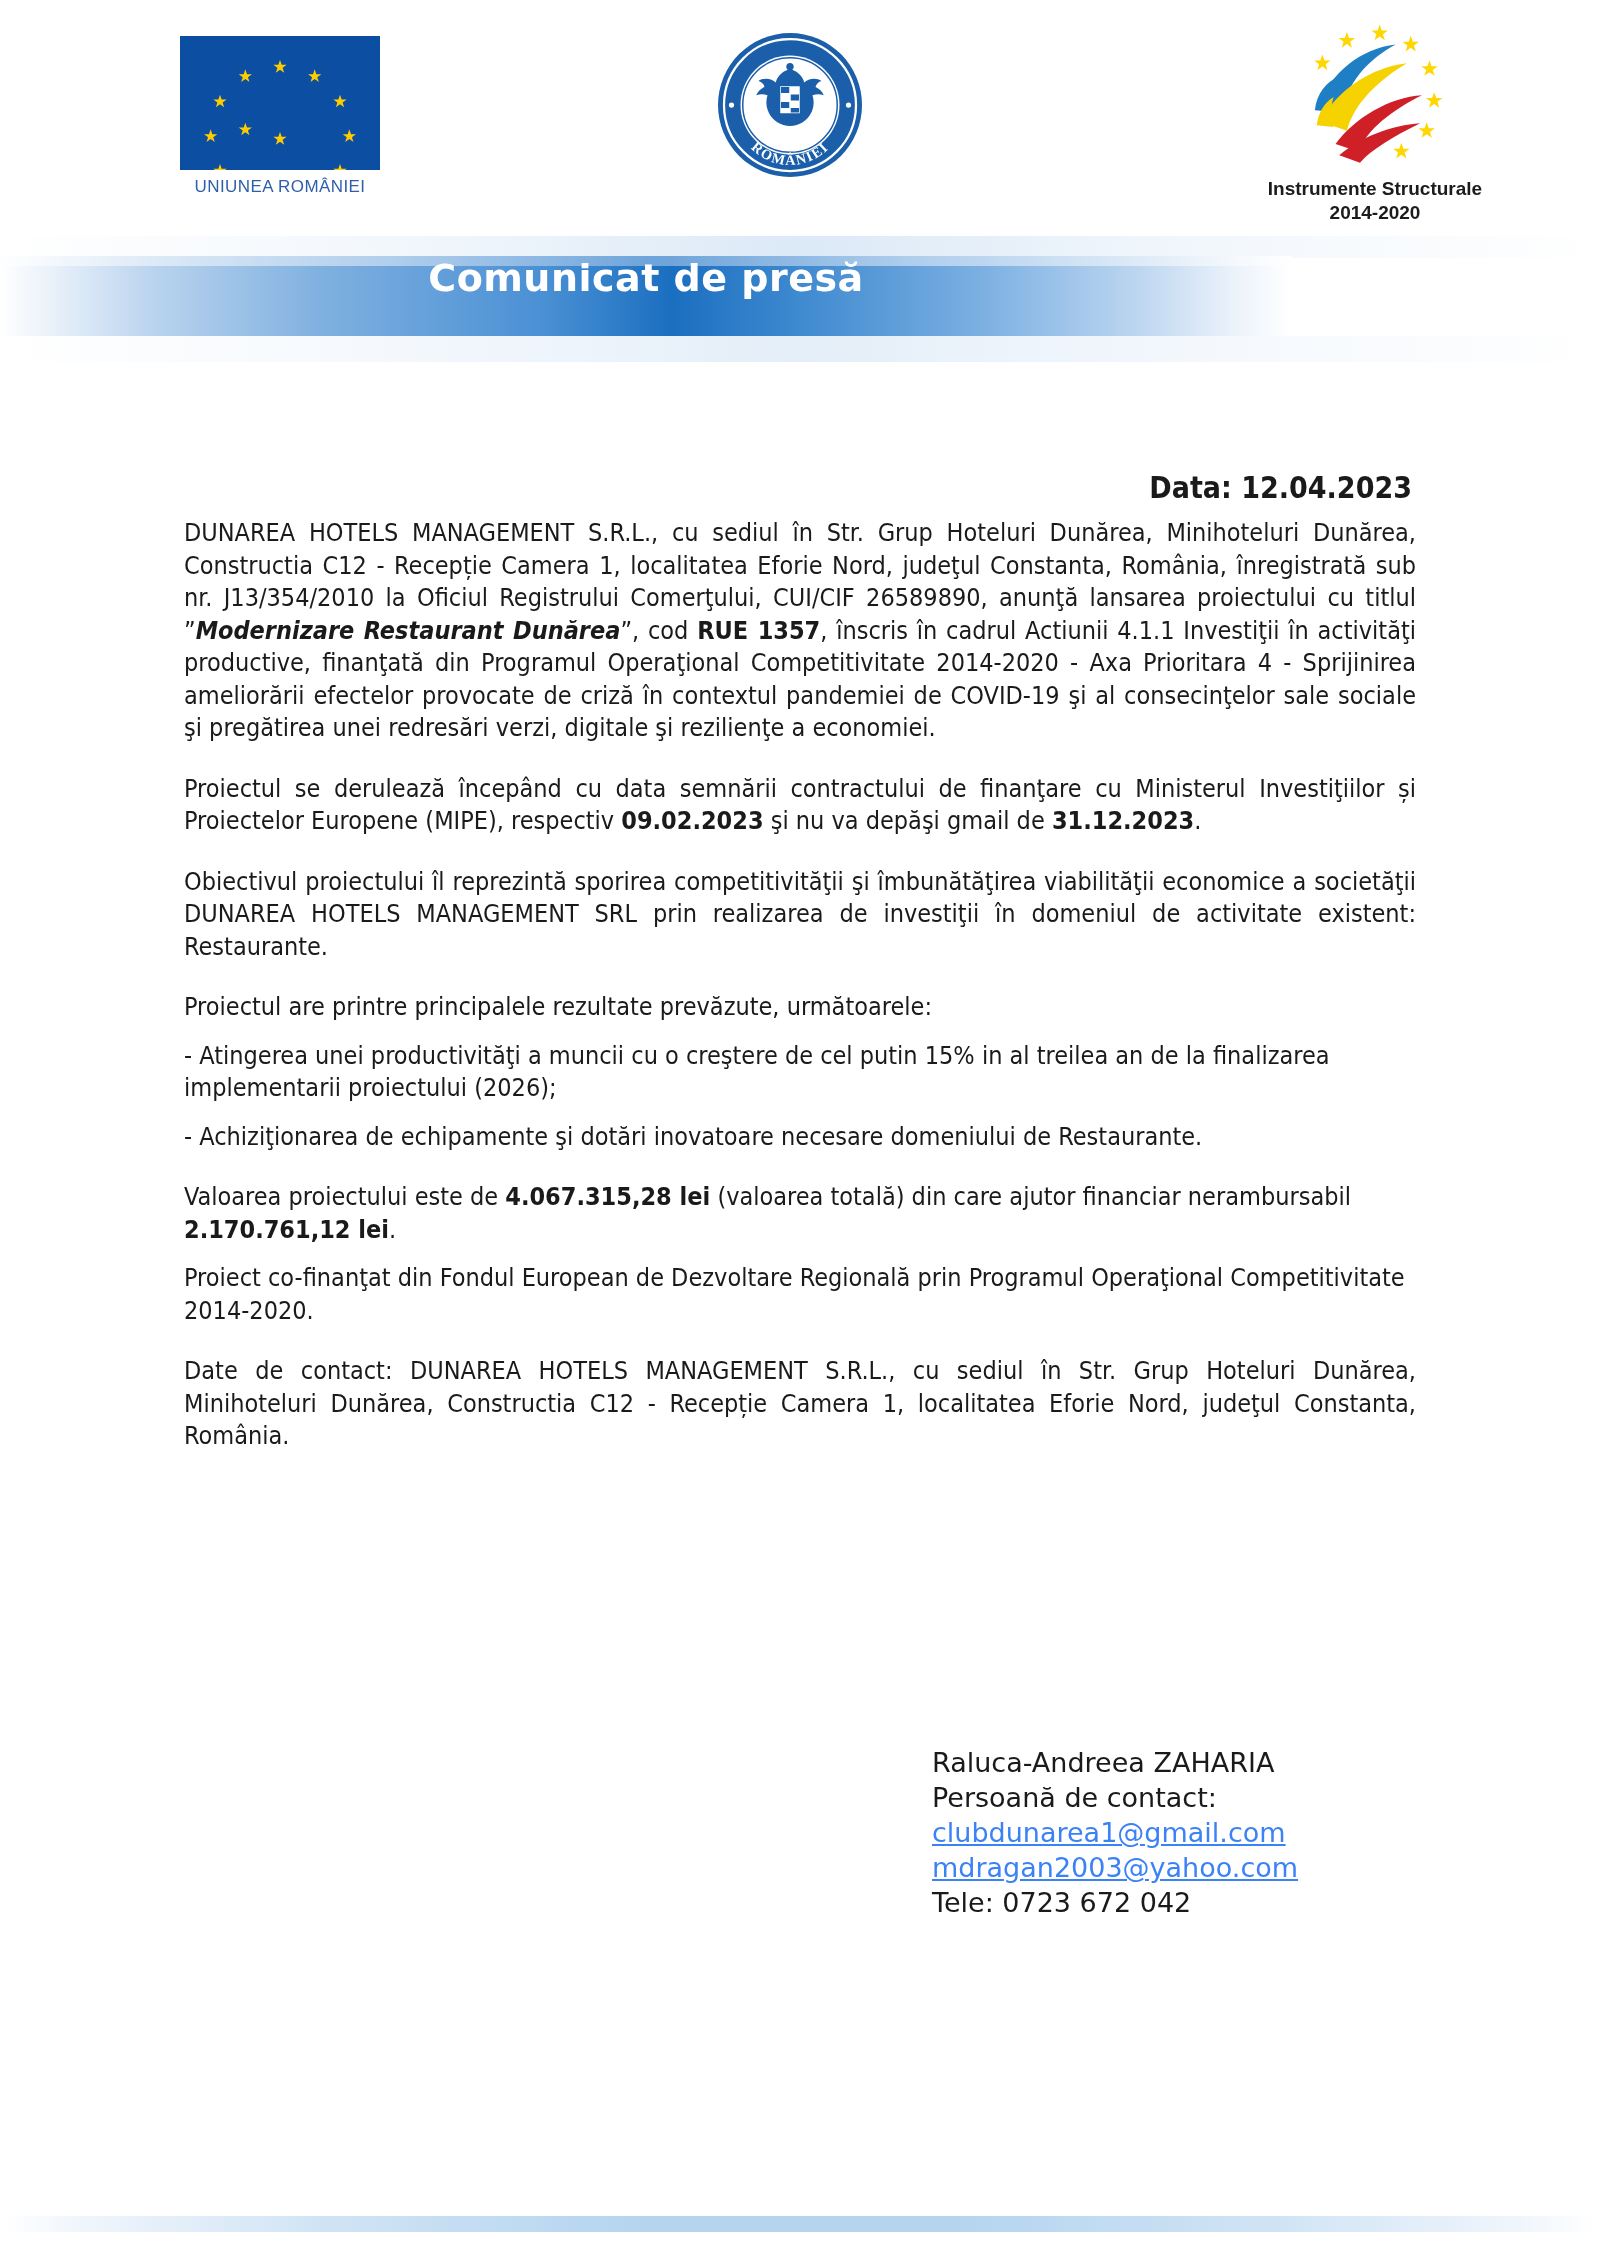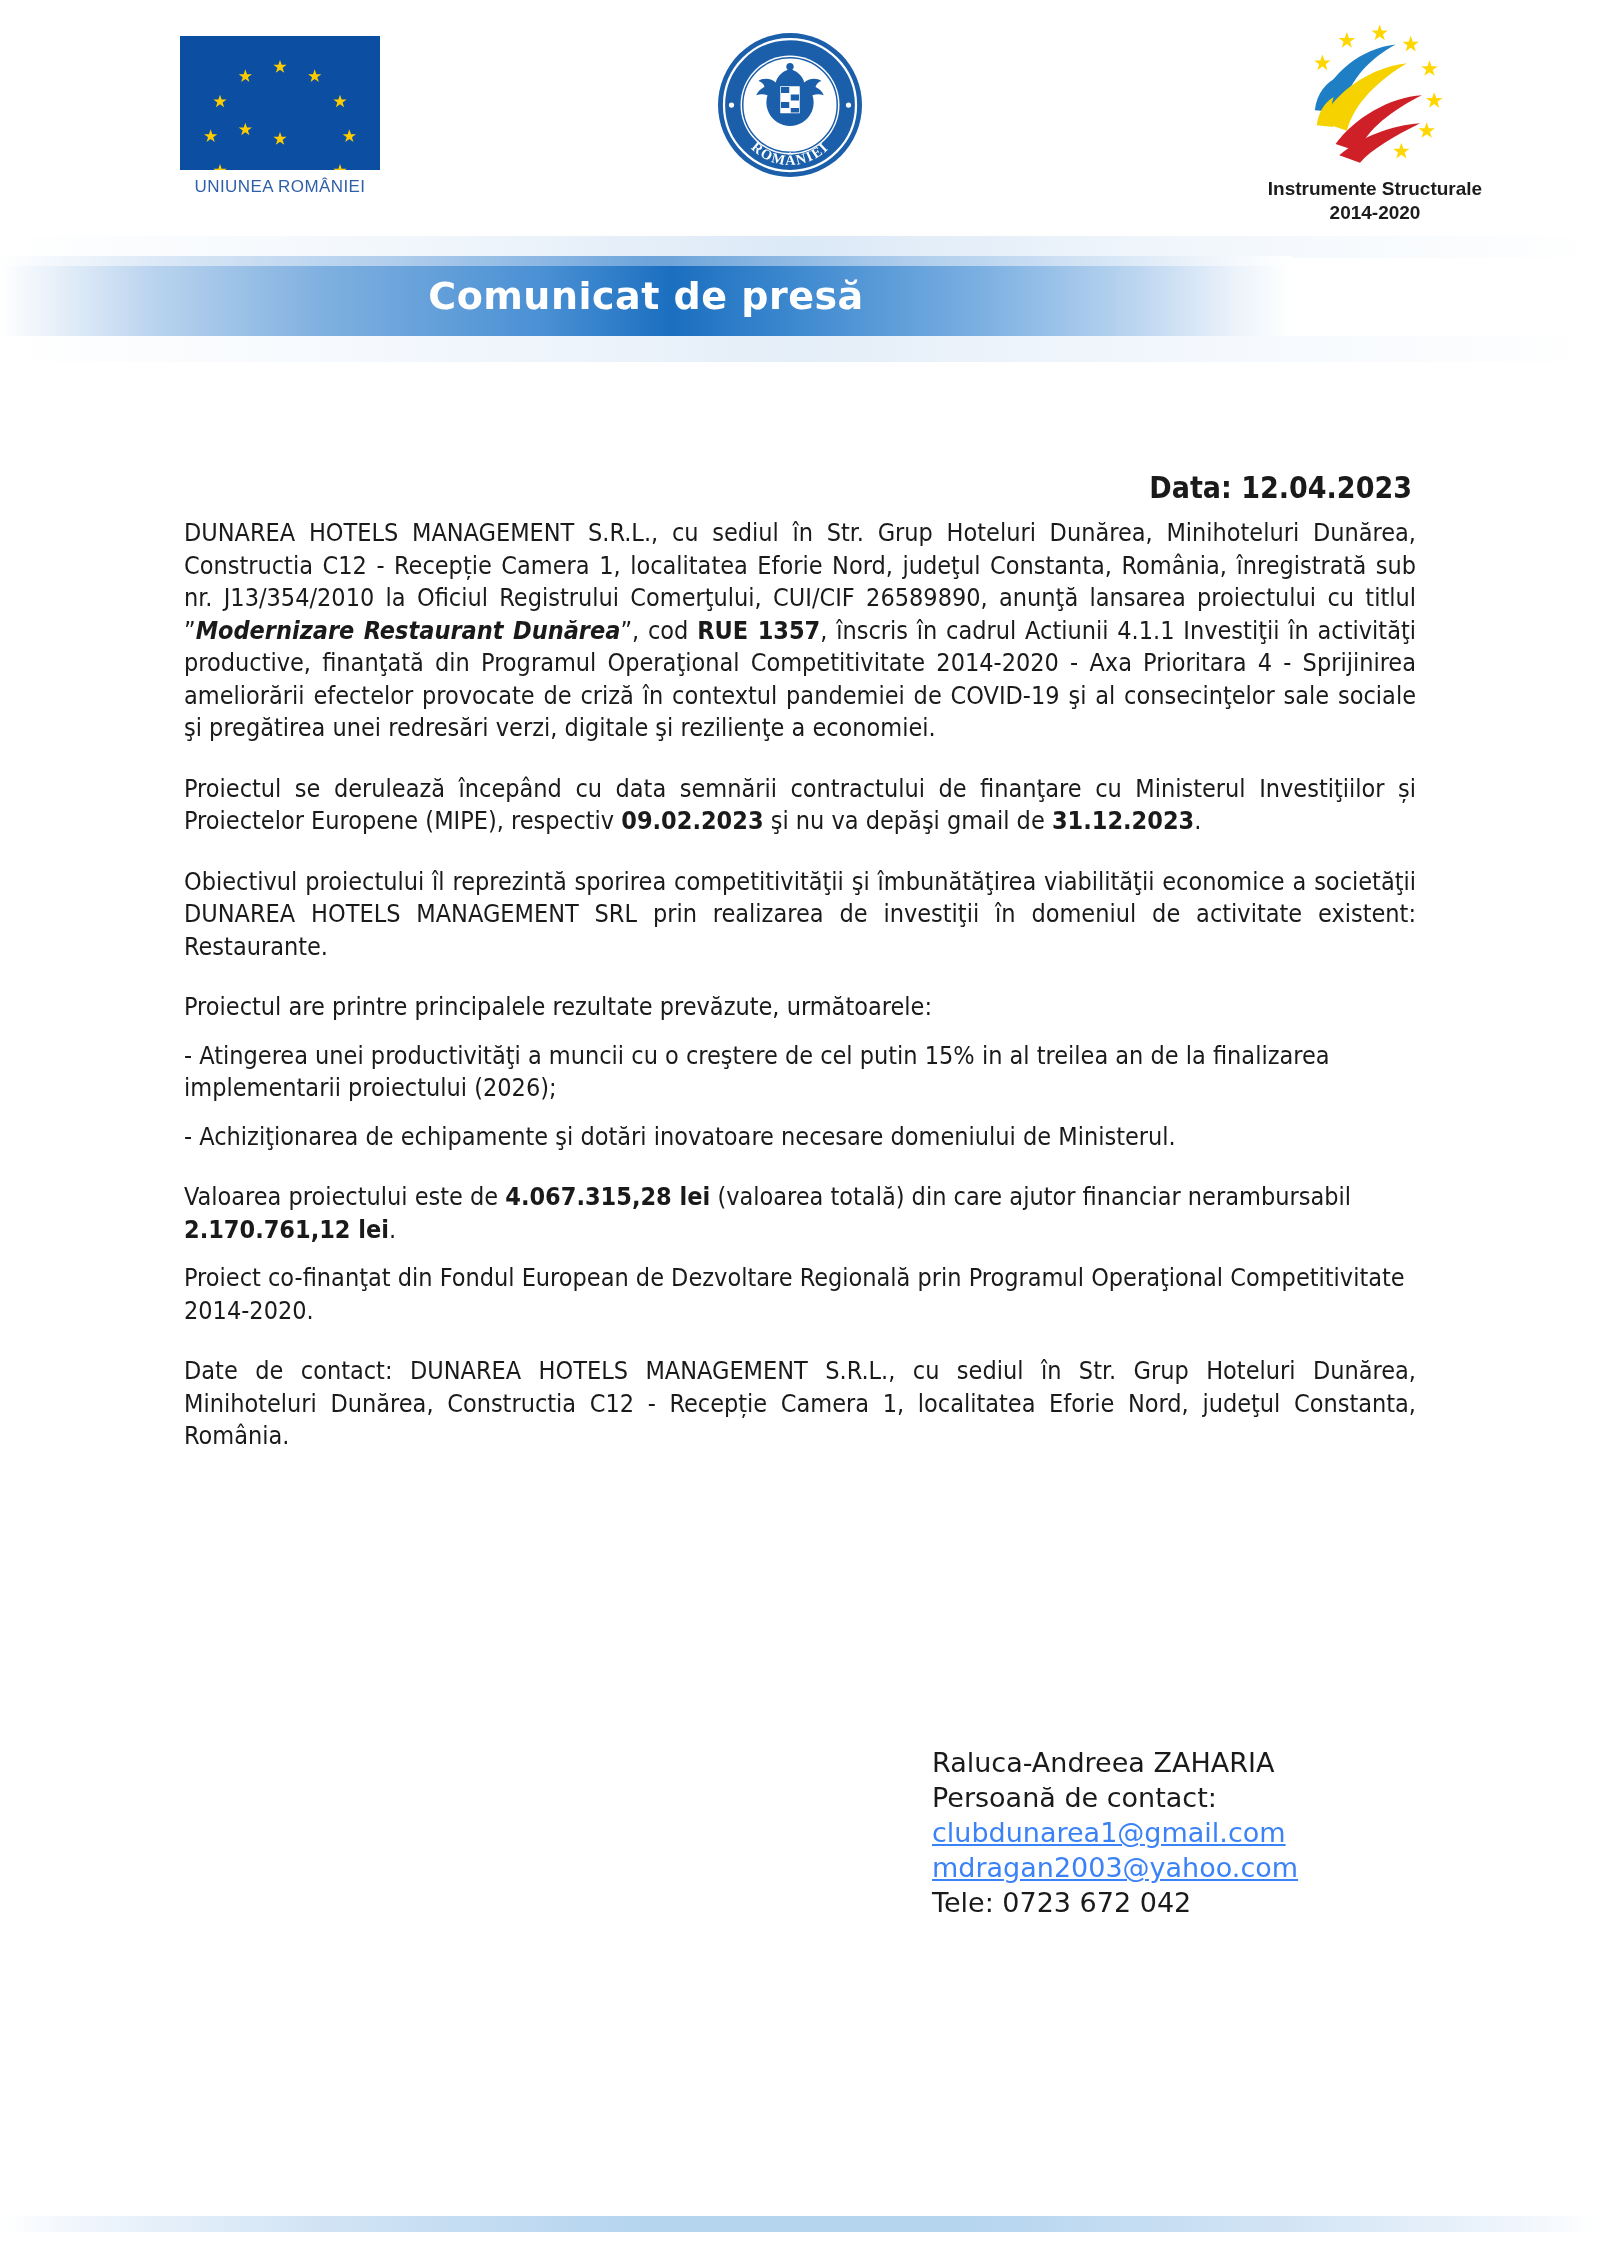--- a/index.html
+++ b/index.html
@@ -75,21 +75,20 @@
         #b9d3ee 12%,
         #7fb0e0 25%,
         #4a90d4 42%,
         #1b6fc0 52%,
         #3f8ad0 62%,
         #7cb0e2 76%,
         #bcd6f0 88%,
         #eef4fb 96%,
         #ffffff 100%);
     display: flex;
-    align-items: center;
     justify-content: center;
   }
   .banner::before {
     content: "";
     position: absolute;
     left: 0; top: 0; width: 100%; height: 10px;
     background: linear-gradient(to right, #ffffff, #cfe0f3 30%, #8fb9e4 50%, #cfe0f3 70%, #ffffff);
     opacity: .7;
   }
   .banner-title {
@@ -324,21 +323,21 @@
 
 
   <p class="body-par"><span>DUNAREA HOTELS MANAGEMENT S.R.L., cu sediul în Str. Grup Hoteluri Dunărea, Minihoteluri Dunărea, Constructia C12 - Recepție Camera 1, localitatea Eforie Nord, judeţul Constanta, România, înregistrată sub nr. J13/354/2010 la Oficiul Registrului Comerţului, CUI/CIF 26589890, anunţă lansarea proiectului cu titlul ”</span><span class="bolditalic">Modernizare Restaurant Dunărea</span><span>”, cod </span><span class="bold">RUE 1357</span><span>, înscris în cadrul Actiunii 4.1.1 Investiţii în activităţi productive, finanţată din Programul Operaţional Competitivitate 2014-2020 - Axa Prioritara 4 - Sprijinirea ameliorării efectelor provocate de criză în contextul pandemiei de COVID-19 şi al consecinţelor sale sociale şi pregătirea unei redresări verzi, digitale şi rezilienţe a economiei.</span></p>
 
   <p class="body-par"><span>Proiectul se derulează începând cu data semnării contractului de finanţare cu Ministerul Investiţiilor și Proiectelor Europene (MIPE), respectiv </span><span class="bold">09.02.2023</span><span> şi nu va depăşi gmail de </span><span class="bold">31.12.2023</span><span>.</span></p>
 
   <p class="body-par">Obiectivul proiectului îl reprezintă sporirea competitivităţii şi îmbunătăţirea viabilităţii economice a societăţii DUNAREA HOTELS MANAGEMENT SRL prin realizarea de investiţii în domeniul de activitate existent: Restaurante.</p>
 
   <p class="body-par nojust tight">Proiectul are printre principalele rezultate prevăzute, următoarele:</p>
   <p class="body-par nojust tight">- Atingerea unei productivităţi a muncii cu o creştere de cel putin 15% in al treilea an de la finalizarea implementarii proiectului (2026);</p>
-  <p class="body-par nojust">- Achiziţionarea de echipamente şi dotări inovatoare necesare domeniului de Ministerul.</p>
+  <p class="body-par nojust">- Achiziţionarea de echipamente şi dotări inovatoare necesare domeniului de Restaurante.</p>
 
   <p class="body-par nojust tight"><span>Valoarea proiectului este de </span><span class="bold">4.067.315,28 lei</span><span> (valoarea totală) din care ajutor financiar nerambursabil </span><span class="bold">2.170.761,12 lei</span><span>.</span></p>
 
   <p class="body-par nojust">Proiect co-finanţat din Fondul European de Dezvoltare Regională prin Programul Operaţional Competitivitate 2014-2020.</p>
 
   <p class="body-par">Date de contact: DUNAREA HOTELS MANAGEMENT S.R.L., cu sediul în Str. Grup Hoteluri Dunărea, Minihoteluri Dunărea, Constructia C12 - Recepție Camera 1, localitatea Eforie Nord, judeţul Constanta, România.</p>
 </div>
 
 <div class="contact-block">
   <div>Raluca-Andreea ZAHARIA</div>

